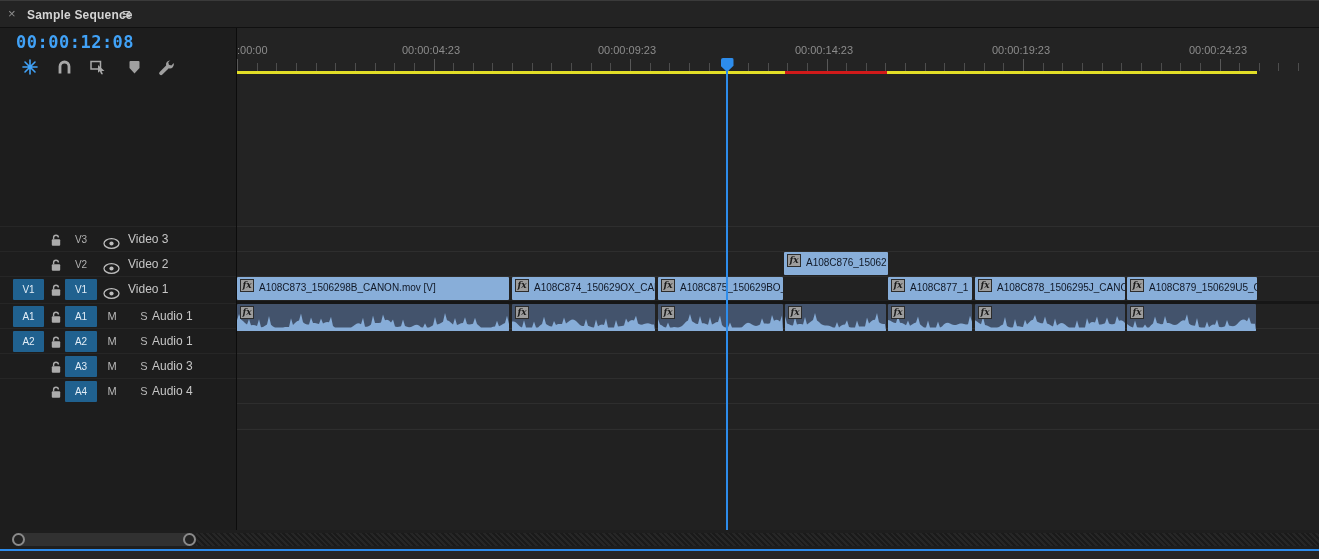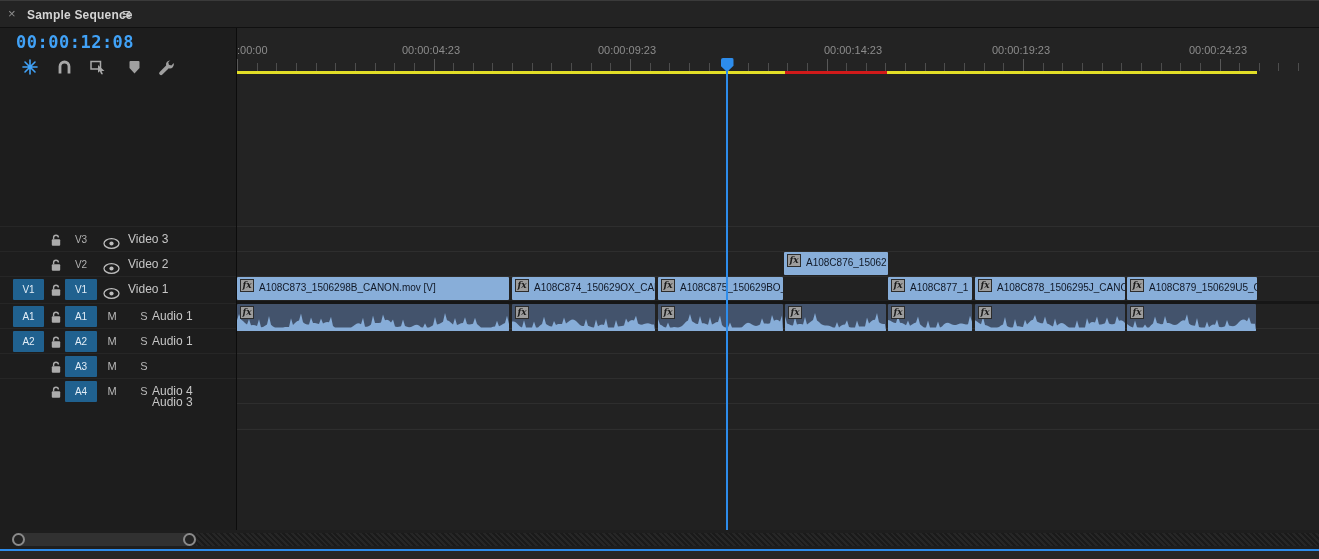--- a/index.html
+++ b/index.html
@@ -184,21 +184,21 @@
           <div class="tname" style="left: 152px;">Audio 1</div>
         </div>
         <div class="hrow" style="top: 325px;">
           <div class="lock"><svg width="12" height="13" viewBox="0 0 12 13">
               <path d="M3.6 5.2V3.6a2.4 2.4 0 0 1 4.8 0" fill="none" stroke="#ababab" stroke-width="1.4"></path>
               <rect x="1.8" y="5.2" width="8.4" height="6.6" rx="1" fill="#ababab"></rect>
             </svg></div>
           <div class="tgt on">A3</div>
           <div class="ms" style="left: 104px;">M</div>
           <div class="ms" style="left: 136px;">S</div>
-          <div class="tname" style="left: 152px; margin-top: 36px;">Audio 3</div>
+          <div class="tname" style="left: 152px;">Audio 3</div>
         </div>
         <div class="hrow" style="top: 350px;">
           <div class="lock"><svg width="12" height="13" viewBox="0 0 12 13">
               <path d="M3.6 5.2V3.6a2.4 2.4 0 0 1 4.8 0" fill="none" stroke="#ababab" stroke-width="1.4"></path>
               <rect x="1.8" y="5.2" width="8.4" height="6.6" rx="1" fill="#ababab"></rect>
             </svg></div>
           <div class="tgt on">A4</div>
           <div class="ms" style="left: 104px;">M</div>
           <div class="ms" style="left: 136px;">S</div>
           <div class="tname" style="left: 152px;">Audio 4</div>
@@ -206,21 +206,21 @@
       </div>
 
   </div>
   <div id="col-divider"></div>
 
   <div id="timeline">
     <div id="ruler">
         <span class="ruler-label left" style="left: 0px;">:00:00</span>
         <span class="ruler-label" style="left: 194px;">00:00:04:23</span>
         <span class="ruler-label" style="left: 390px;">00:00:09:23</span>
-        <span class="ruler-label" style="left: 587px; margin-left: 29px;">00:00:14:23</span>
+        <span class="ruler-label" style="left: 587px;">00:00:14:23</span>
         <span class="ruler-label" style="left: 784px;">00:00:19:23</span>
         <span class="ruler-label" style="left: 981px;">00:00:24:23</span>
         <div class="tick major" style="left: 0px;"></div>
         <div class="tick minor" style="left: 19.6px;"></div>
         <div class="tick minor" style="left: 39.3px;"></div>
         <div class="tick minor" style="left: 58.9px;"></div>
         <div class="tick minor" style="left: 78.6px;"></div>
         <div class="tick minor" style="left: 98.3px;"></div>
         <div class="tick minor" style="left: 117.9px;"></div>
         <div class="tick minor" style="left: 137.5px;"></div>

